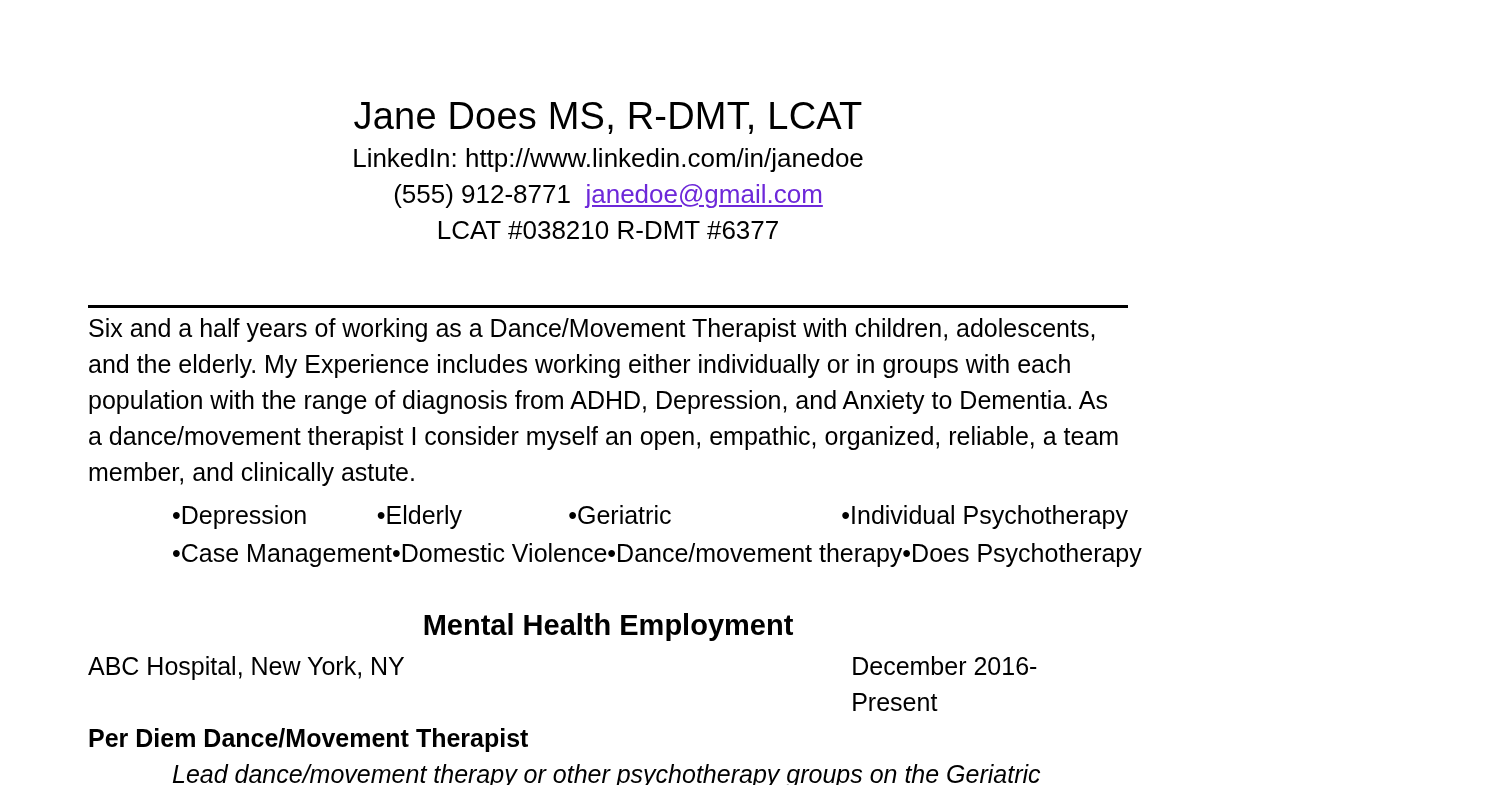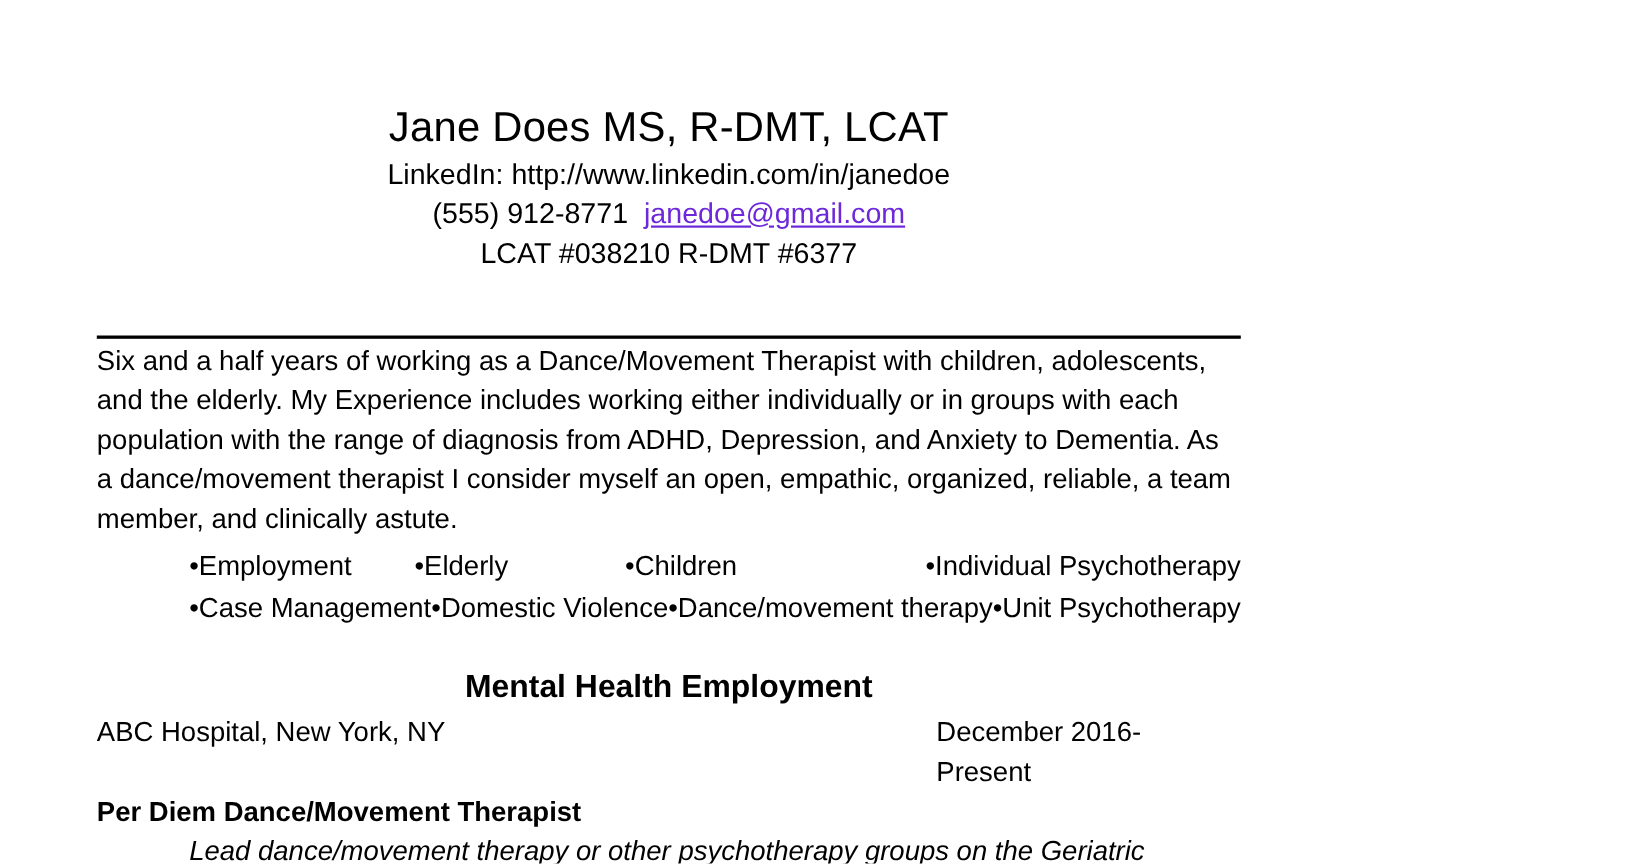--- a/index.html
+++ b/index.html
@@ -131,30 +131,30 @@
     <div class="contact-line">LCAT #038210 R-DMT #6377</div>
   </div>
 
   <div class="divider"></div>
 
 
   <div class="summary">Six and a half years of working as a Dance/Movement Therapist with children, adolescents, and the elderly. My Experience includes working either individually or in groups with each population with the range of diagnosis from ADHD, Depression, and Anxiety to Dementia. As a dance/movement therapist I consider myself an open, empathic, organized, reliable, a team member, and clinically astute.</div>
 
   <div class="skills">
     <div class="skill-row row1">
-      <span class="cell c1">•Employment</span>
+      <span class="cell c1">•Depression</span>
       <span class="cell c2">•Elderly</span>
-      <span class="cell c3">•Children</span>
+      <span class="cell c3">•Geriatric</span>
       <span class="cell c4">•Individual Psychotherapy</span>
     </div>
     <div class="skill-row row2">
       <span class="cell c1">•Case Management</span>
       <span class="cell c2">•Domestic Violence</span>
       <span class="cell c3">•Dance/movement therapy</span>
-      <span class="cell c4">•Unit Psychotherapy</span>
+      <span class="cell c4">•Does Psychotherapy</span>
     </div>
   </div>
 
   <div class="employment-title">Mental Health Employment</div>
 
   <div class="job">
     <div class="job-head">
       <span class="job-place">ABC Hospital, New York, NY</span>
       <span class="job-dates">December 2016- Present</span>
     </div>

